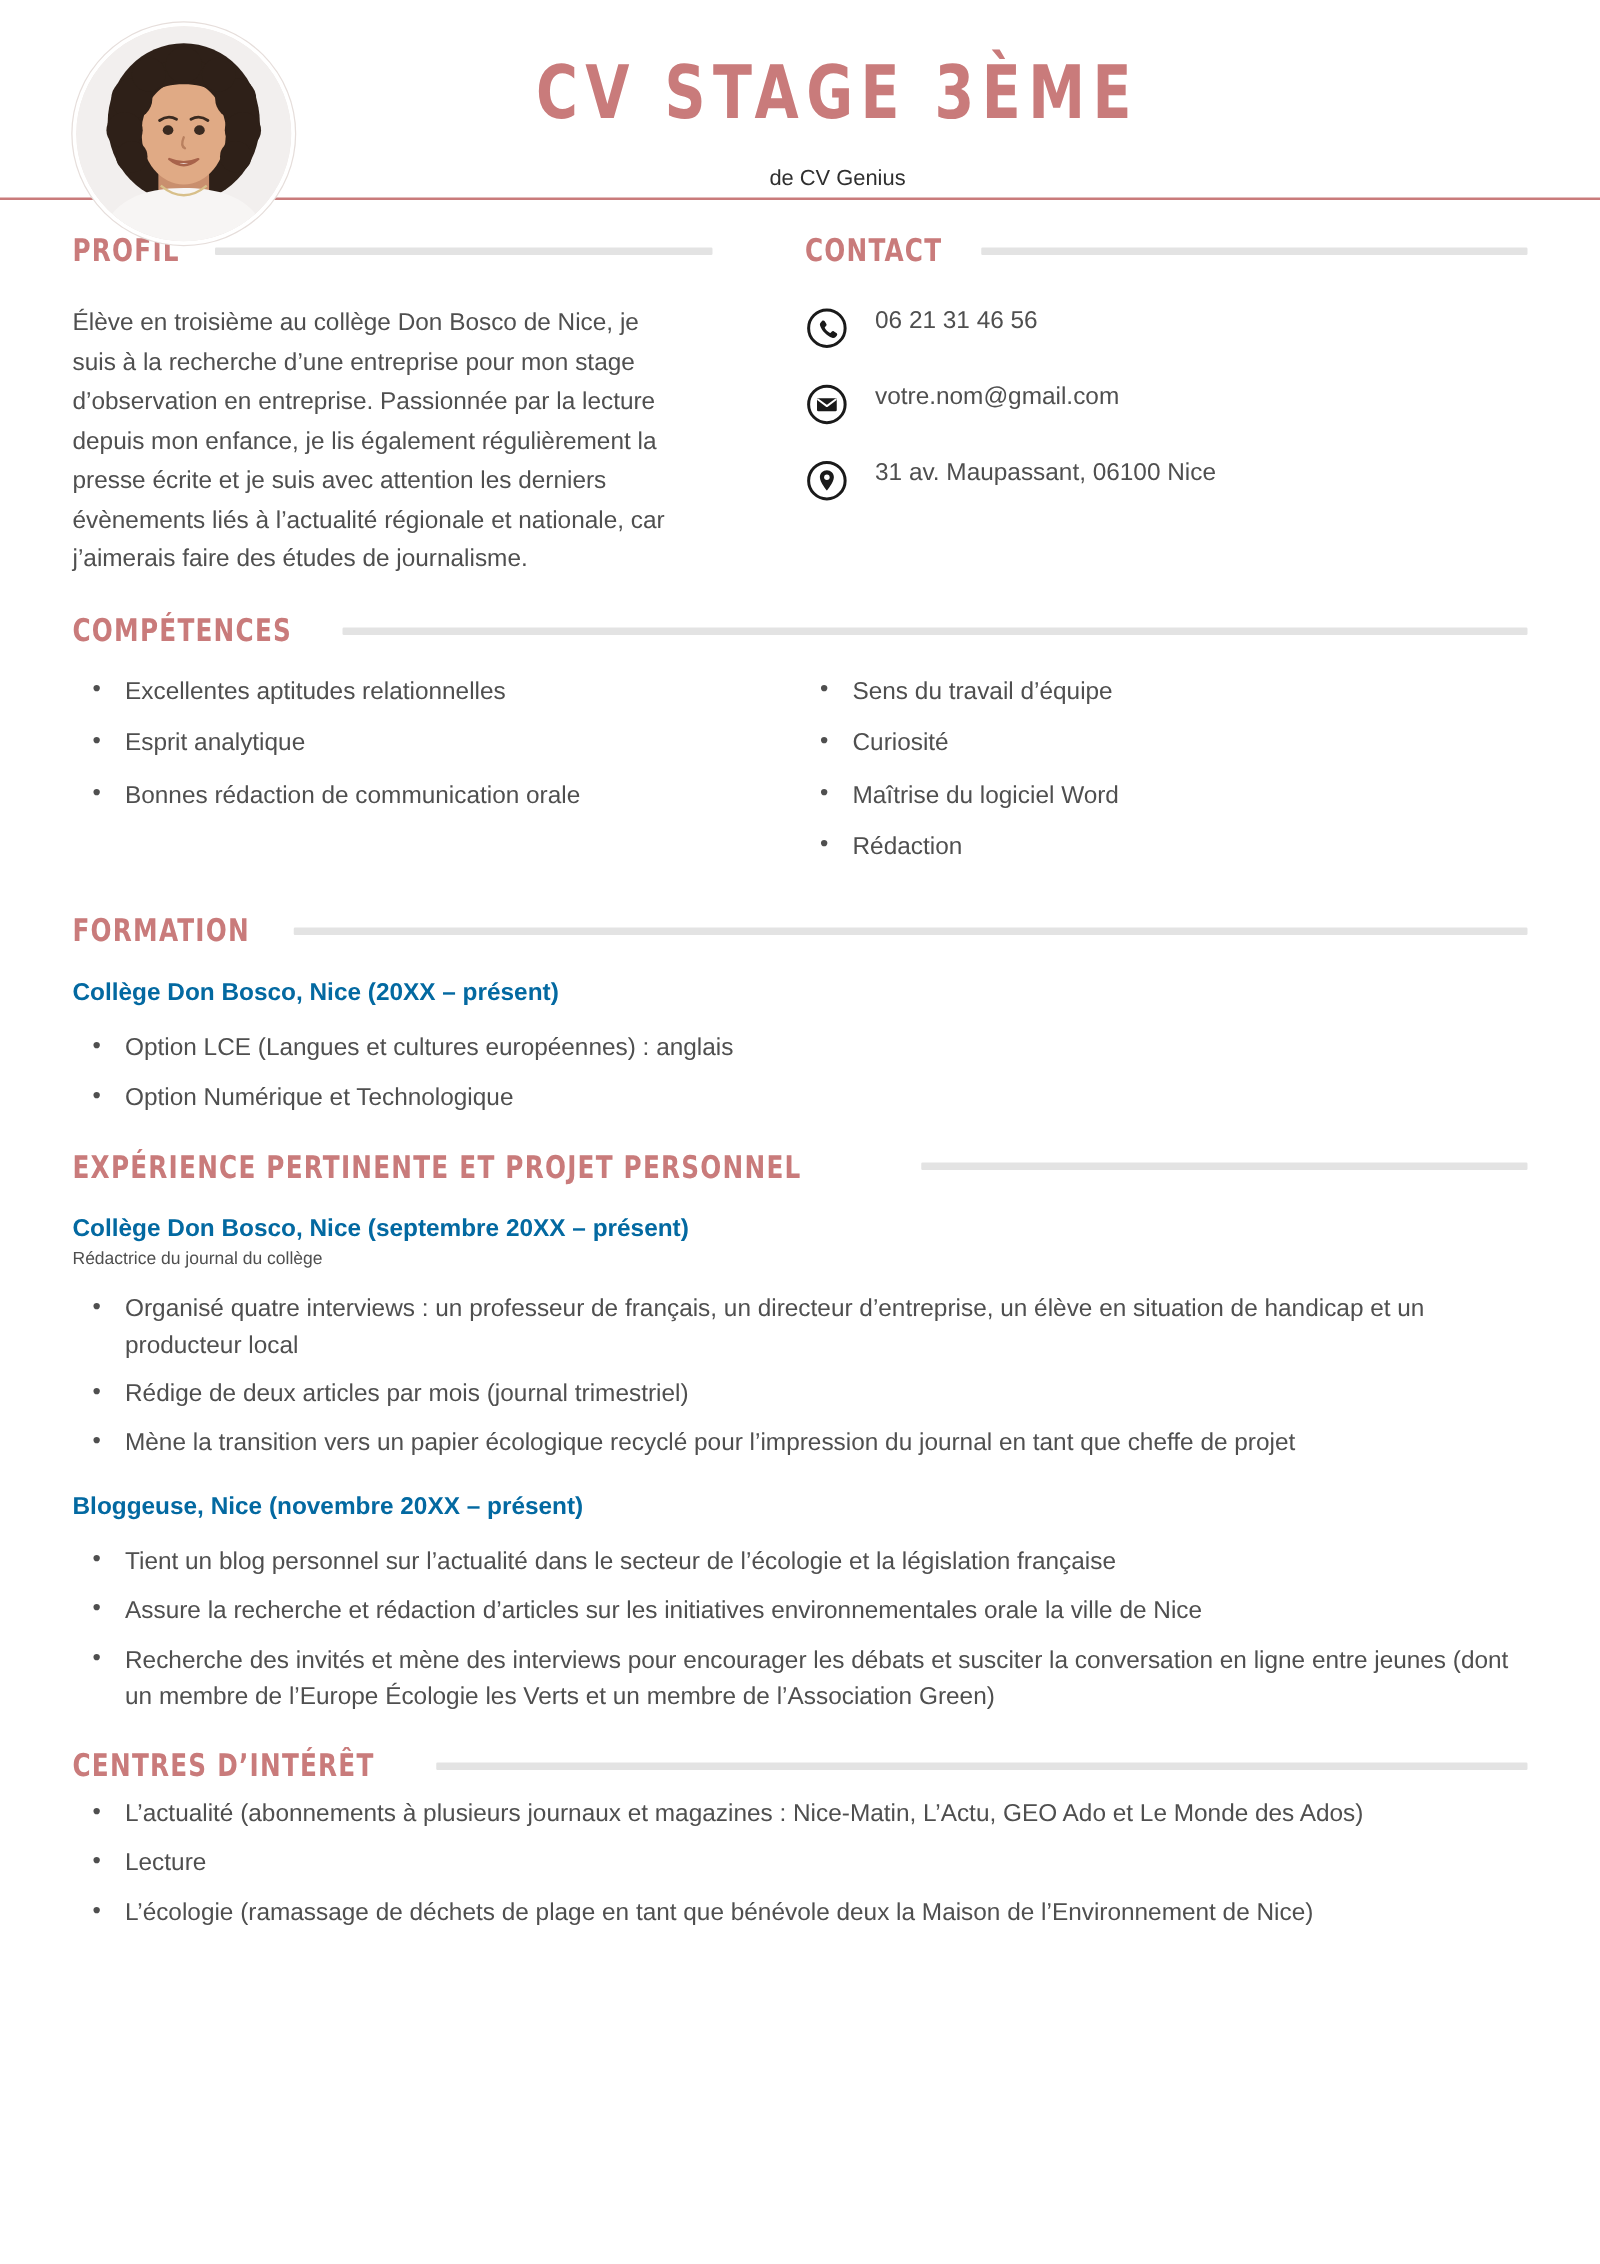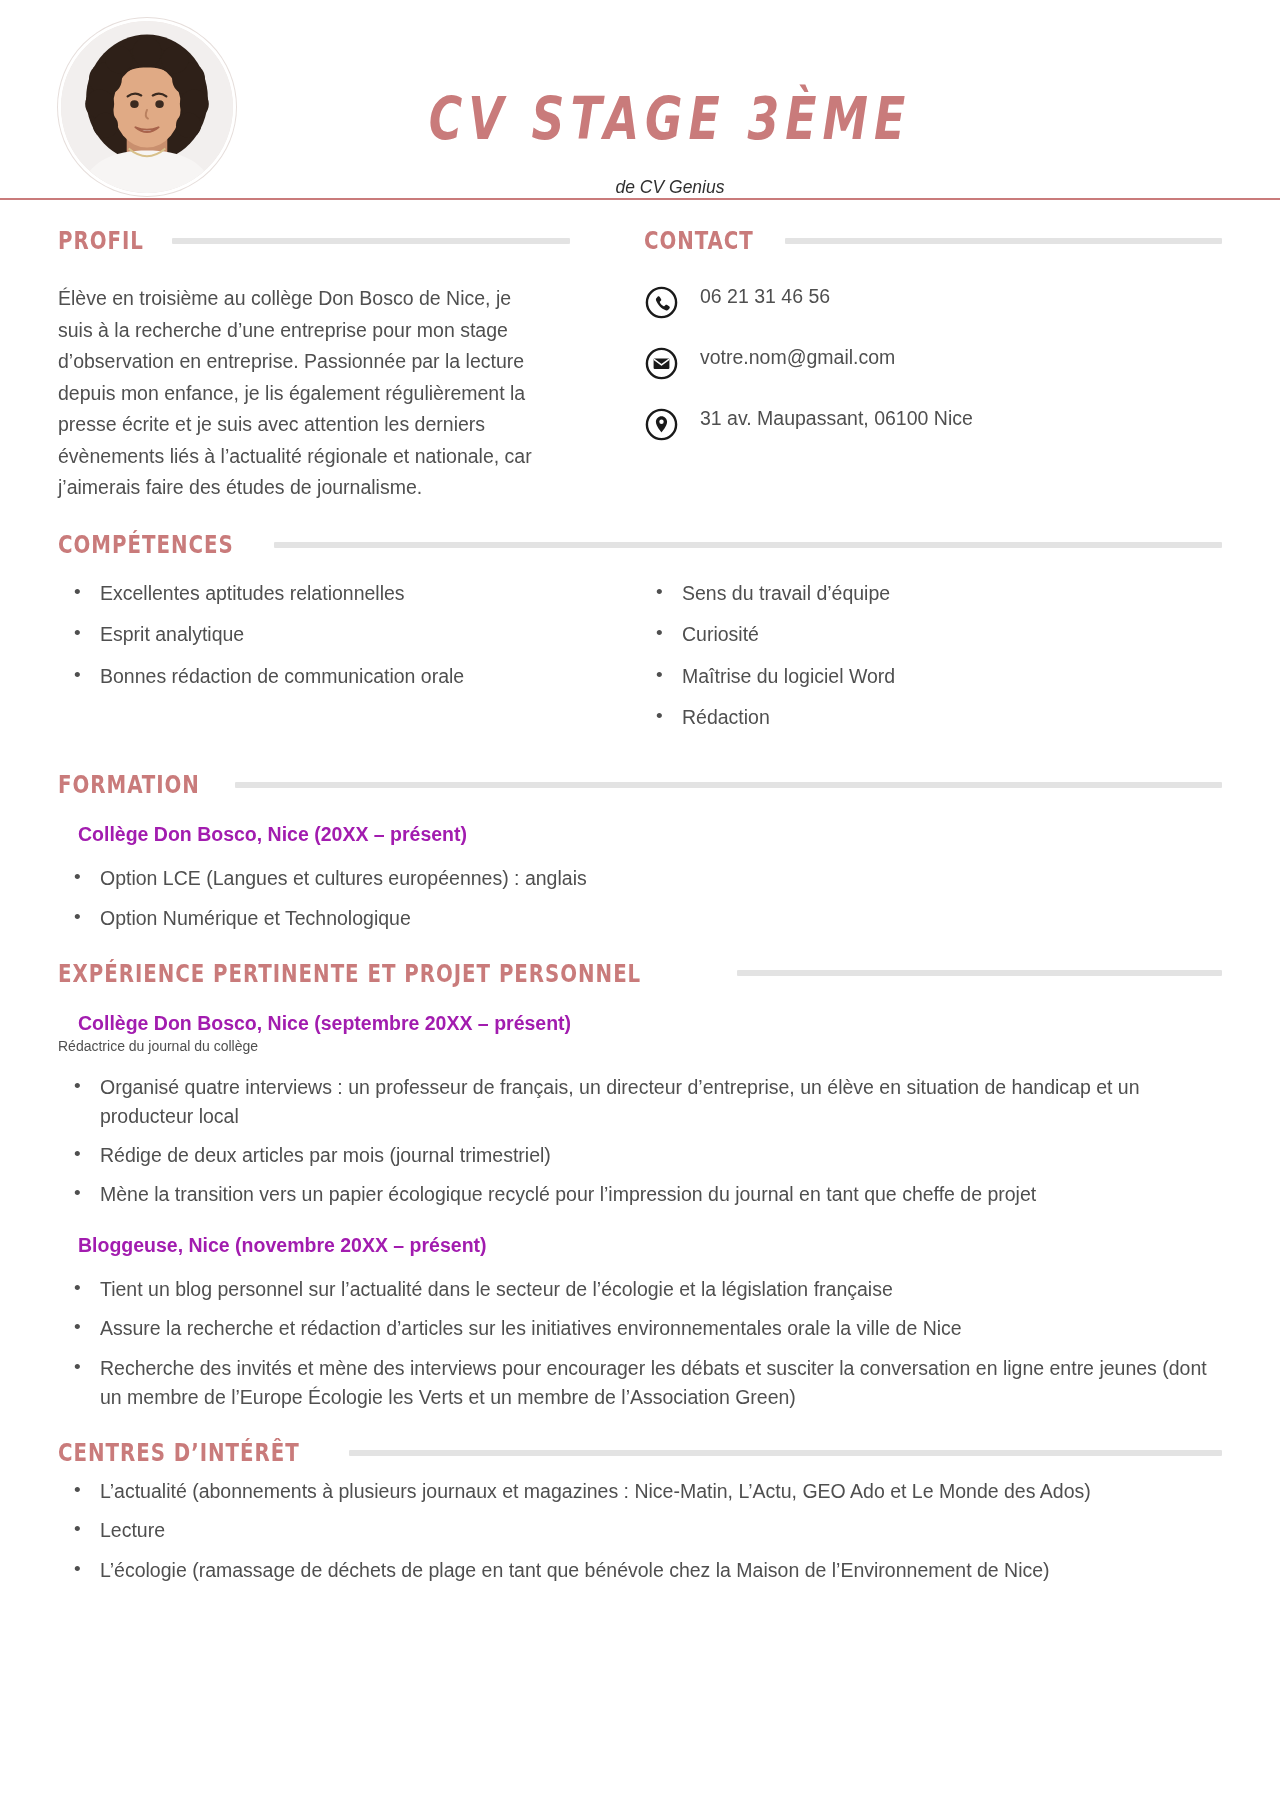--- a/index.html
+++ b/index.html
@@ -17,27 +17,26 @@
   .page {
     width: 1280px;
     height: 1811px;
     position: relative;
     padding: 0;
   }
 
   
   .header {
     position: relative;
-    height: 200px;
+    height: 160px;
     border-bottom: 2px solid #c97b7b;
     display: flex;
-    align-items: flex-end;
+    align-items: center;
     justify-content: center;
     padding-top: 38px;
-    font-style: italic;
   }
 
   .header-text {
     text-align: center;
     width: 100%;
     padding-left: 60px;
   }
 
   .cv-title {
     font-family: "Liberation Sans Narrow", "DejaVu Sans Condensed", "Liberation Sans", sans-serif;
@@ -159,23 +158,22 @@
     display: flex;
     margin-top: 20px;
   }
   .skills-col { width: 50%; }
   .skills-col ul.bullets > li { margin-bottom: 12px; }
 
   .entry { margin-top: 22px; }
   .entry-title {
     font-size: 19.5px;
     font-weight: 700;
-    color: #a21caf;
+    color: #0369a1;
     line-height: 1.4;
-    margin-left: 20px;
   }
   .entry-sub {
     font-size: 14px;
     color: #4f4f4f;
     line-height: 1.4;
   }
   .entry ul.bullets { margin-top: 16px; }
 
   .tight { margin-top: 10px; }
   .sec-block { margin-top: 4px; }
@@ -356,18 +354,18 @@
     </div>
 
     <div class="sec-block">
       <div class="section-head">
         <div class="section-title">CENTRES D’INTÉRÊT</div>
         <div class="rule"></div>
       </div>
       <ul class="bullets tight">
         <li>L’actualité (abonnements à plusieurs journaux et magazines : Nice-Matin, L’Actu, GEO Ado et Le Monde des Ados)</li>
         <li>Lecture</li>
-        <li>L’écologie (ramassage de déchets de plage en tant que bénévole chez la Maison de l’Environnement de Nice)</li>
+        <li>L’écologie (ramassage de déchets de plage en tant que bénévole deux la Maison de l’Environnement de Nice)</li>
       </ul>
     </div>
 
   </div>
 </div>
 
 </body></html>

